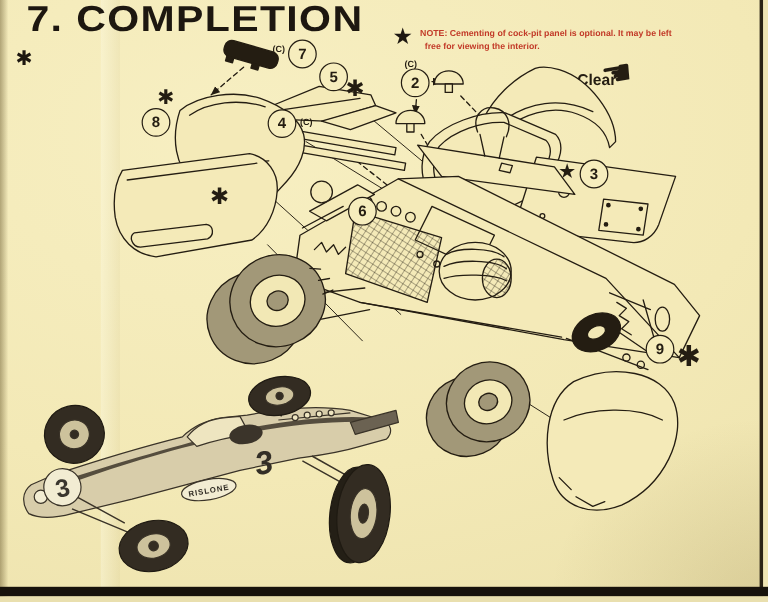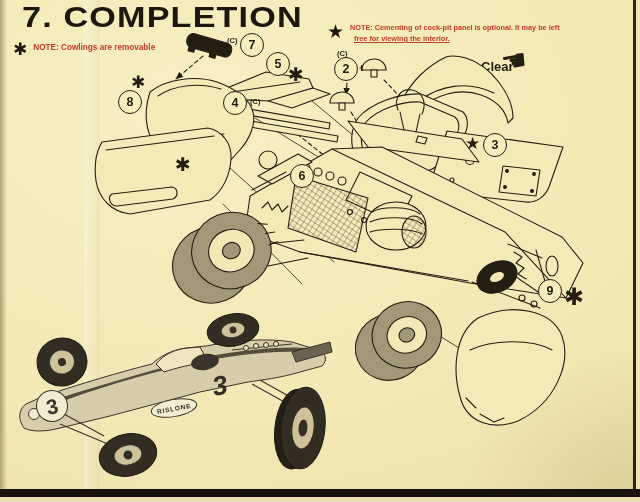--- a/index.html
+++ b/index.html
@@ -20,21 +20,21 @@
   .title{position:absolute;left:22px;top:0;margin:0;font-size:30px;font-weight:900;
     letter-spacing:1px;color:#1d1710;transform:scaleX(1.14);transform-origin:left top;white-space:nowrap;}
 
   .note{position:absolute;color:#c23a28;font-weight:bold;line-height:13px;}
   #note-left{left:13px;top:41px;font-size:8.2px;width:170px;}
   #note-right{left:327px;top:22px;font-size:7.3px;width:260px;line-height:11px;}
   .note .glyph{float:left;color:#1d1710;font-family:"DejaVu Sans",sans-serif;margin-right:6px;}
   #note-left .glyph{font-size:17px;line-height:16px;}
   #note-right .glyph{font-size:19px;line-height:18px;}
   .note .l2-indent{padding-left:12px;}
-  #note-right .l2-indent{padding-left:27px;text-decoration:underline;}
+  #note-right .l2-indent{padding-left:27px;}
 
   .clear-label{position:absolute;left:481px;top:59px;font-size:13px;font-weight:bold;color:#241d12;}
   .hand{position:absolute;left:501px;top:44px;font-size:29px;color:#241d12;
     font-family:"DejaVu Sans",sans-serif;transform:rotate(-10deg);}
 
   .callout{position:absolute;width:22px;height:22px;border:1.7px solid #241d12;border-radius:50%;
     background:#f6edbd;color:#241d12;font-size:12.5px;font-weight:bold;line-height:22px;text-align:center;z-index:4;}
   .mark{position:absolute;color:#241d12;font-weight:bold;z-index:4;font-family:"DejaVu Sans",sans-serif;}
   .c-mark{font-size:7.5px;font-family:"Liberation Sans",sans-serif;}
   svg.art{position:absolute;left:0;top:0;z-index:1;}
@@ -266,21 +266,20 @@
   <div class="left-shadow"></div>
   <div class="right-line"></div>
   <div class="right-margin"></div>
   <div class="bottom-bar"></div>
   <div class="bottom-margin"></div>
 
   <h1 class="title">7. COMPLETION</h1>
 
   <div class="note" id="note-left">
     <span class="glyph">✱</span>
-    <div>NOTE:  Cowlings are removable</div>
   </div>
 
   <div class="note" id="note-right">
     <span class="glyph">★</span>
     <div>NOTE:  Cementing of cock-pit panel is optional. It may be left</div>
     <div class="l2-indent">free for viewing the interior.</div>
   </div>
 
   <div class="clear-label">Clear</div>
   <div class="hand">☚</div>

